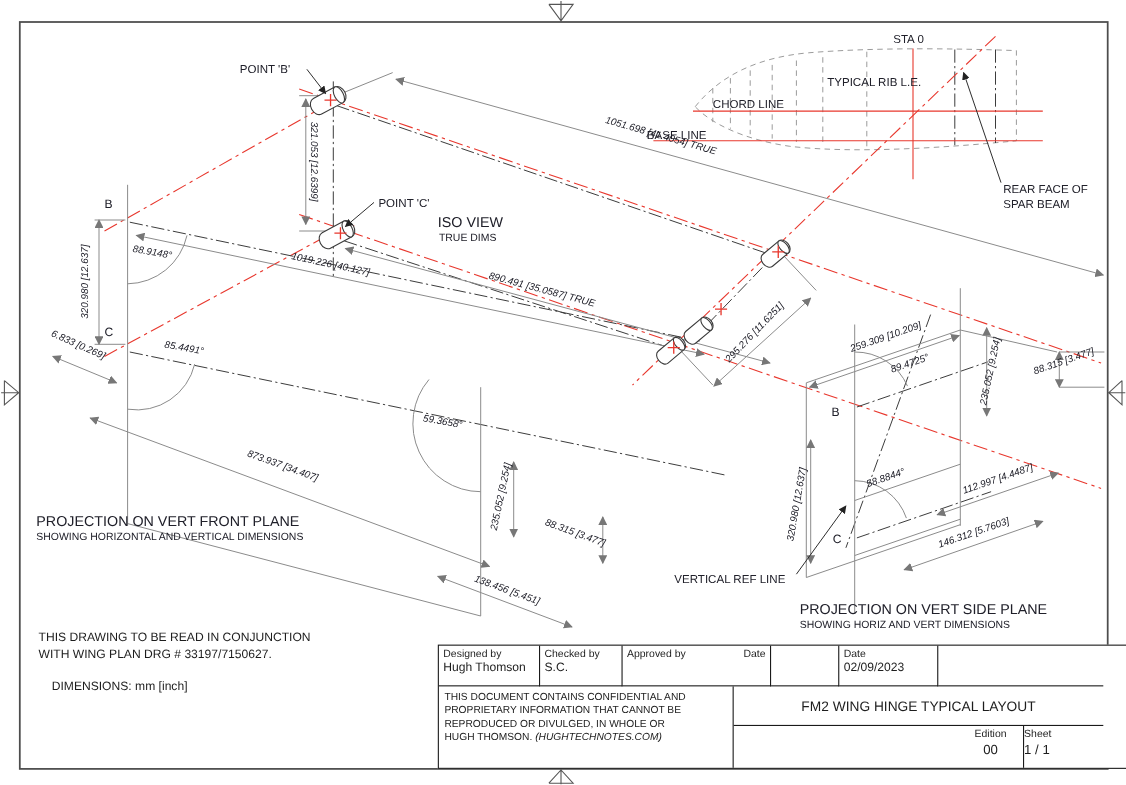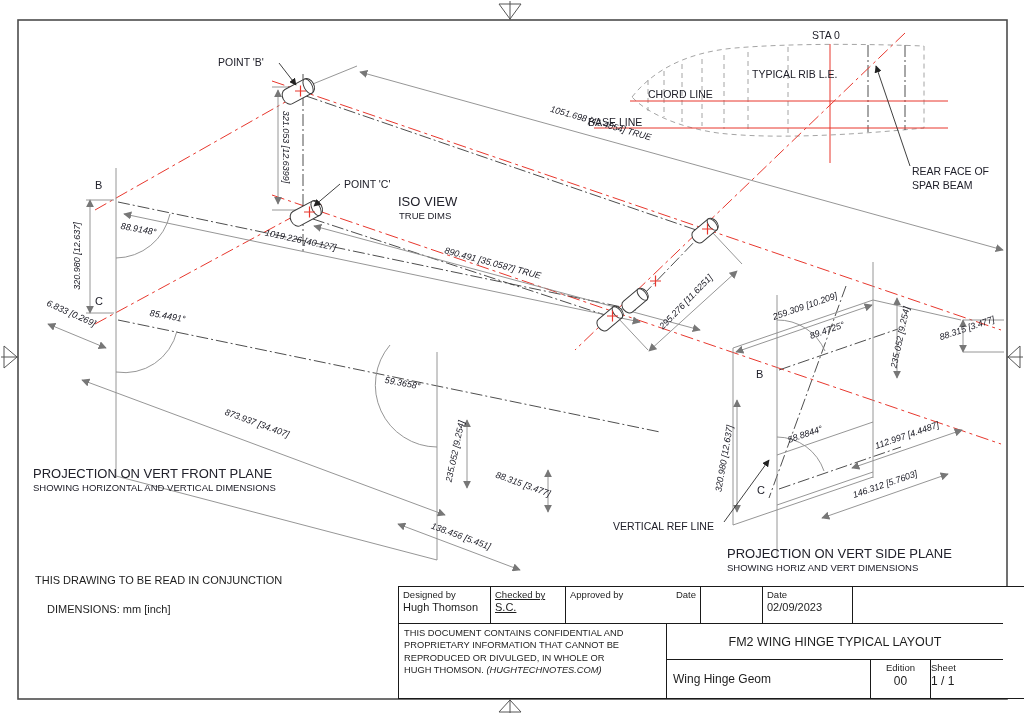--- a/index.html
+++ b/index.html
@@ -240,29 +240,30 @@
   <text class="dim" x="727" y="459" text-anchor="middle" transform="rotate(-80 727 459)">320.980 [12.637]</text>
   <text class="dim" x="903" y="338" text-anchor="middle" transform="rotate(-78 903 338)">235.052 [9.254]</text>
   <text class="dim" x="968" y="331" text-anchor="middle" transform="rotate(-19 968 331)">88.315 [3.477]</text>
   <text class="dim" x="806" y="437" text-anchor="middle" transform="rotate(-19 806 437)">58.8844°</text>
   <text class="dim" x="908" y="438" text-anchor="middle" transform="rotate(-19 908 438)">112.997 [4.4487]</text>
   <text class="dim" x="886" y="487" text-anchor="middle" transform="rotate(-19 886 487)">146.312 [5.7603]</text>
 </svg>
 
 <div id="notes">
   <div>THIS DRAWING TO BE READ IN CONJUNCTION</div>
+  <div>WITH WING PLAN DRG # 33197/7150627.</div>
   <div class="nd">DIMENSIONS:  mm [inch]</div>
 </div>
 
 <div id="tblock">
   <div class="cell r1" style="left:0;width:92px;">
     <div class="clabel">Designed by</div>
     <div class="cvalue">Hugh Thomson</div>
   </div>
-  <div class="cell r1" style="left:92px;width:75px;text-decoration:underline;">
+  <div class="cell r1" style="left:92px;width:75px;">
     <div class="clabel">Checked by</div>
     <div class="cvalue">S.C.</div>
   </div>
   <div class="cell r1" style="left:167px;width:135px;">
     <div class="clabel lr">
       <span>Approved by</span>
       <span>Date</span>
     </div>
   </div>
   <div class="cell r1" style="left:302px;width:62px;"></div>
@@ -272,21 +273,20 @@
   </div>
   <div class="cell r1" style="left:454px;width:150px;border-right:none;"></div>
 
   <div id="conf">
     <div>THIS DOCUMENT CONTAINS CONFIDENTIAL AND</div>
     <div>PROPRIETARY INFORMATION THAT CANNOT BE</div>
     <div>REPRODUCED OR DIVULGED, IN WHOLE OR</div>
     <div><span>HUGH THOMSON. </span><span class="it">(HUGHTECHNOTES.COM)</span></div>
   </div>
   <div id="doctitle">FM2 WING HINGE TYPICAL LAYOUT</div>
-  <div id="docname">Wing Hinge Geom</div>
   <div id="edition">
     <div class="small-top">Edition</div>
     <div class="val-bot">00</div>
   </div>
   <div id="sheetcell">
     <div class="small-top">Sheet</div>
     <div class="val-bot">1 / 1</div>
   </div>
 </div>
 </div>

